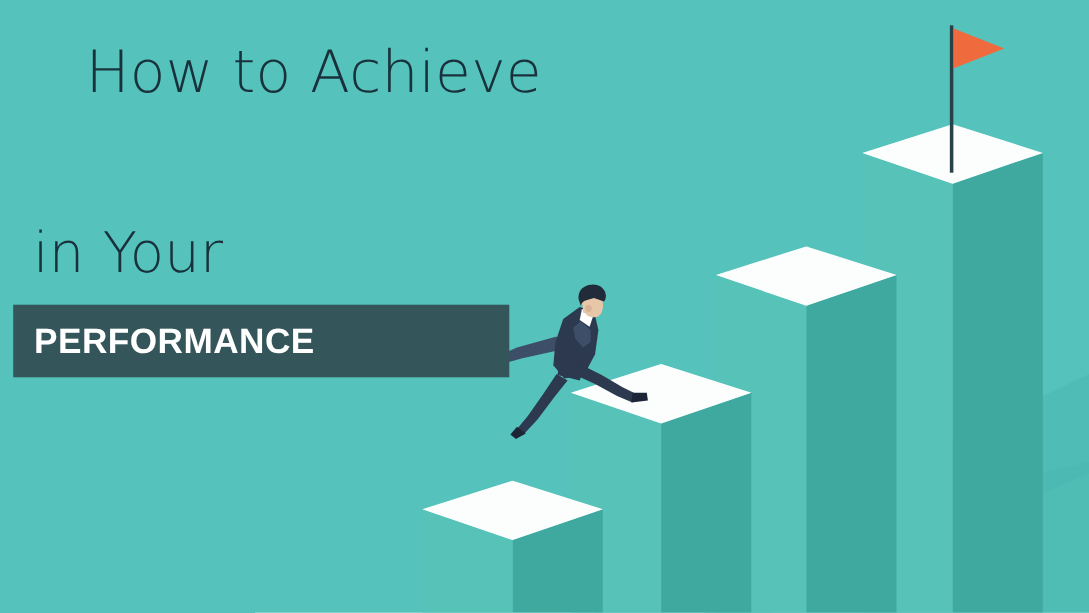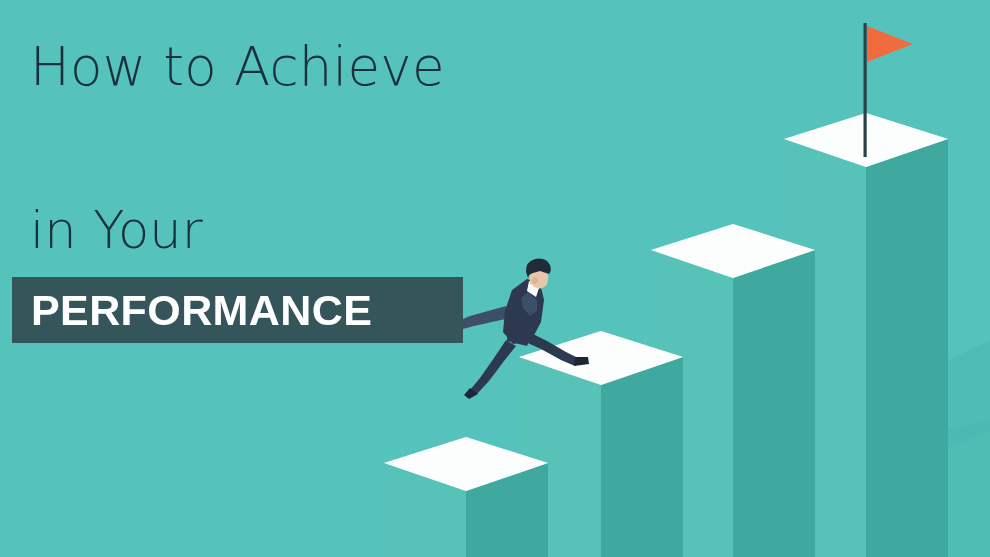--- a/index.html
+++ b/index.html
@@ -39,20 +39,21 @@
     white-space: nowrap;
     line-height: 1;
   }
   .hl-1 {
     top: 40px;
     font-size: 53px;
     color: #19313c;
     font-weight: 300;
     font-family: "DejaVu Sans", sans-serif;
     letter-spacing: 0.2px;
+    margin-left: 48px;
   }
   .hl-2 {
     top: 122px;
     font-size: 52px;
     color: #ffffff;
     font-weight: bold;
     font-family: "Liberation Sans", sans-serif;
     letter-spacing: -0.3px;
   }
   .hl-3 {
@@ -69,21 +70,21 @@
     top: 277px;
     width: 451px;
     height: 66px;
     background: #34565a;
     z-index: 5;
   }
   #perf-text {
     position: absolute;
     left: 19px;
     top: 11px;
-    font-size: 43px;
+    font-size: 32px;
     line-height: 44px;
     font-weight: bold;
     color: #ffffff;
     font-family: "Liberation Sans", sans-serif;
     letter-spacing: 0.4px;
     white-space: nowrap;
   }
 </style>
 </head>
 <body>

